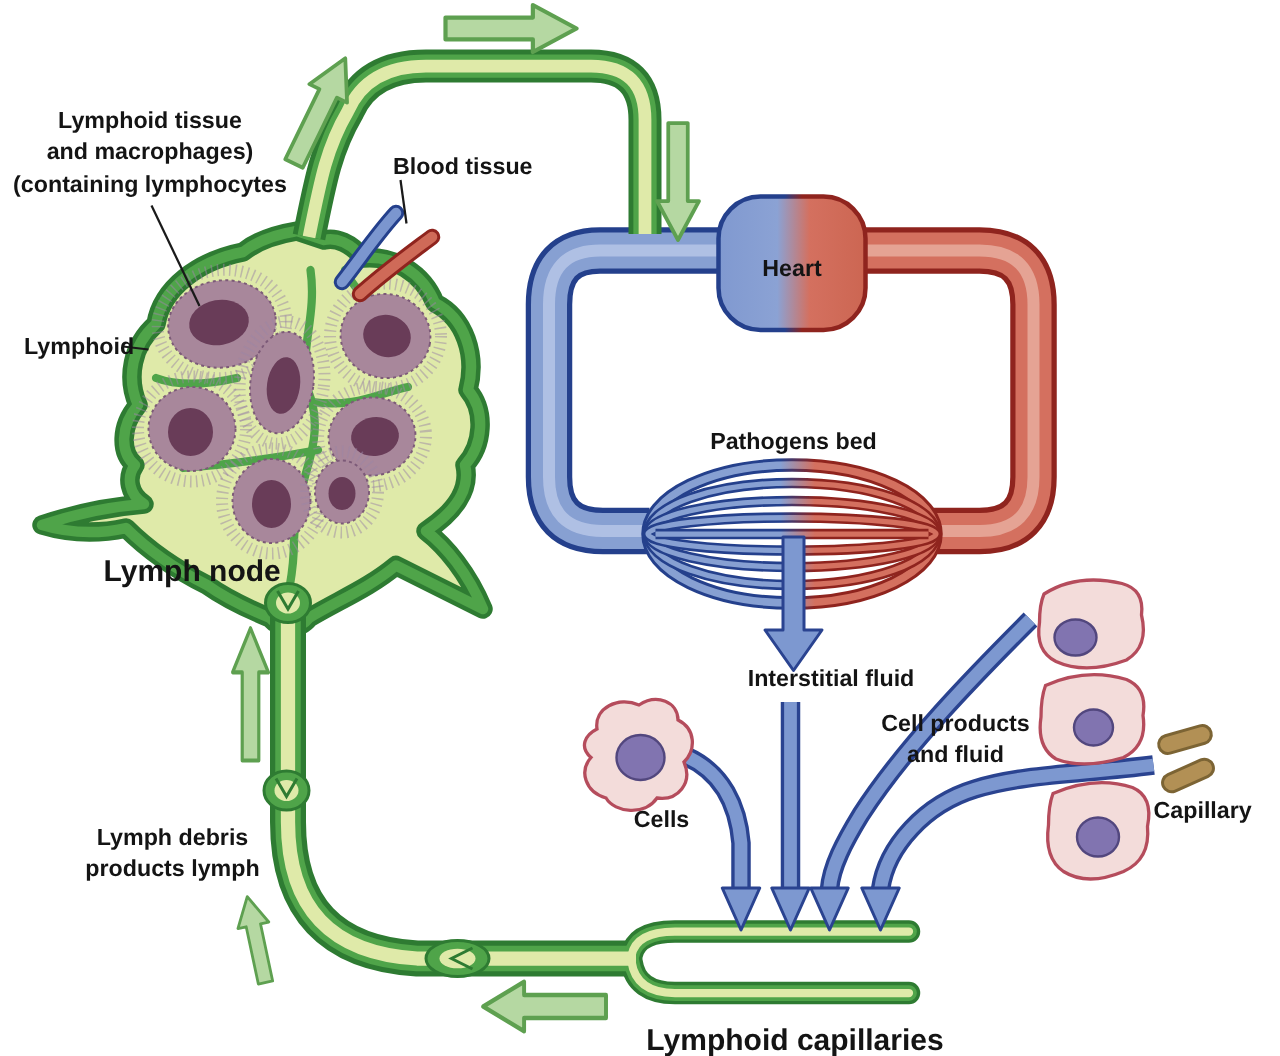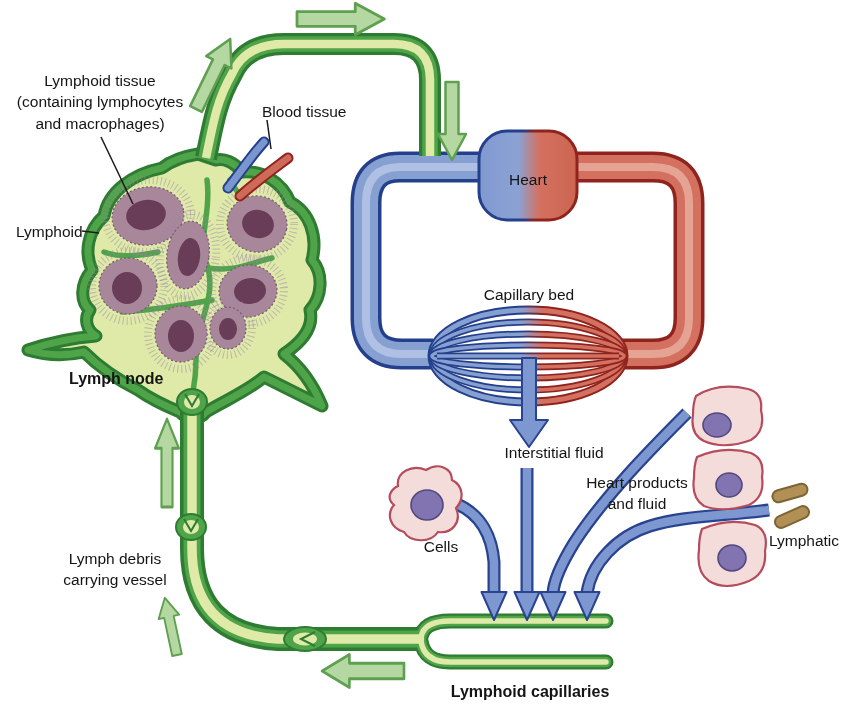--- a/index.html
+++ b/index.html
@@ -4,23 +4,24 @@
 <style>
   html,body{margin:0;padding:0;background:#ffffff;}
   #stage{
     position:relative;width:853px;height:704px;background:#ffffff;overflow:hidden;
     font-family:"Liberation Sans", sans-serif;color:#141414;
   }
   #artwork{position:absolute;left:0;top:0;}
   .lbl{
     position:absolute;font-size:15.5px;line-height:1.38;white-space:nowrap;
     color:#141414;
+    font-weight:bold;
   }
   .lbl.center{transform:translateX(-50%);text-align:center;}
-  .lbl.bold{font-weight:700;font-size:16px;}
+  .lbl.bold{font-weight:700;font-size:20px;}
 </style>
 </head>
 <body>
 
 <div id="stage">
 
 <svg id="artwork" width="853" height="704" viewBox="0 0 853 704">
   <defs>
     <linearGradient id="pipeDark" gradientUnits="userSpaceOnUse" x1="432" y1="0" x2="624" y2="0">
       <stop offset="0" stop-color="#24408c"></stop>
@@ -249,45 +250,45 @@
 
   <g stroke="#1a1a1a" stroke-width="1.5">
     <line x1="101" y1="137" x2="133" y2="204"></line>
     <line x1="267" y1="120" x2="271" y2="149"></line>
     <line x1="82" y1="231" x2="99" y2="233"></line>
   </g>
 </svg>
 
   <div class="lbl center" style="left:100px;top:70px">
     <div>Lymphoid tissue</div>
+    <div>and macrophages)</div>
     <div>(containing lymphocytes</div>
-    <div>and macrophages)</div>
   </div>
 
   <div class="lbl" style="left:262px;top:101px">Blood tissue</div>
 
   <div class="lbl" style="left:16px;top:221px">Lymphoid</div>
 
   <div class="lbl bold" style="left:69px;top:368px">Lymph node</div>
 
   <div class="lbl center" style="left:528px;top:169px">Heart</div>
 
-  <div class="lbl center" style="left:529px;top:284px">Capillary bed</div>
+  <div class="lbl center" style="left:529px;top:284px">Pathogens bed</div>
 
   <div class="lbl center" style="left:554px;top:442px">Interstitial fluid</div>
 
   <div class="lbl center" style="left:441px;top:536px">Cells</div>
 
   <div class="lbl center" style="left:637px;top:472px">
-    <div>Heart products</div>
+    <div>Cell products</div>
     <div>and fluid</div>
   </div>
 
-  <div class="lbl" style="left:769px;top:530px">Lymphatic</div>
+  <div class="lbl" style="left:769px;top:530px">Capillary</div>
 
   <div class="lbl center" style="left:115px;top:548px">
     <div>Lymph debris</div>
-    <div>carrying vessel</div>
+    <div>products lymph</div>
   </div>
 
   <div class="lbl center bold" style="left:530px;top:681px">Lymphoid capillaries</div>
 
 </div>
 
 </body></html>

